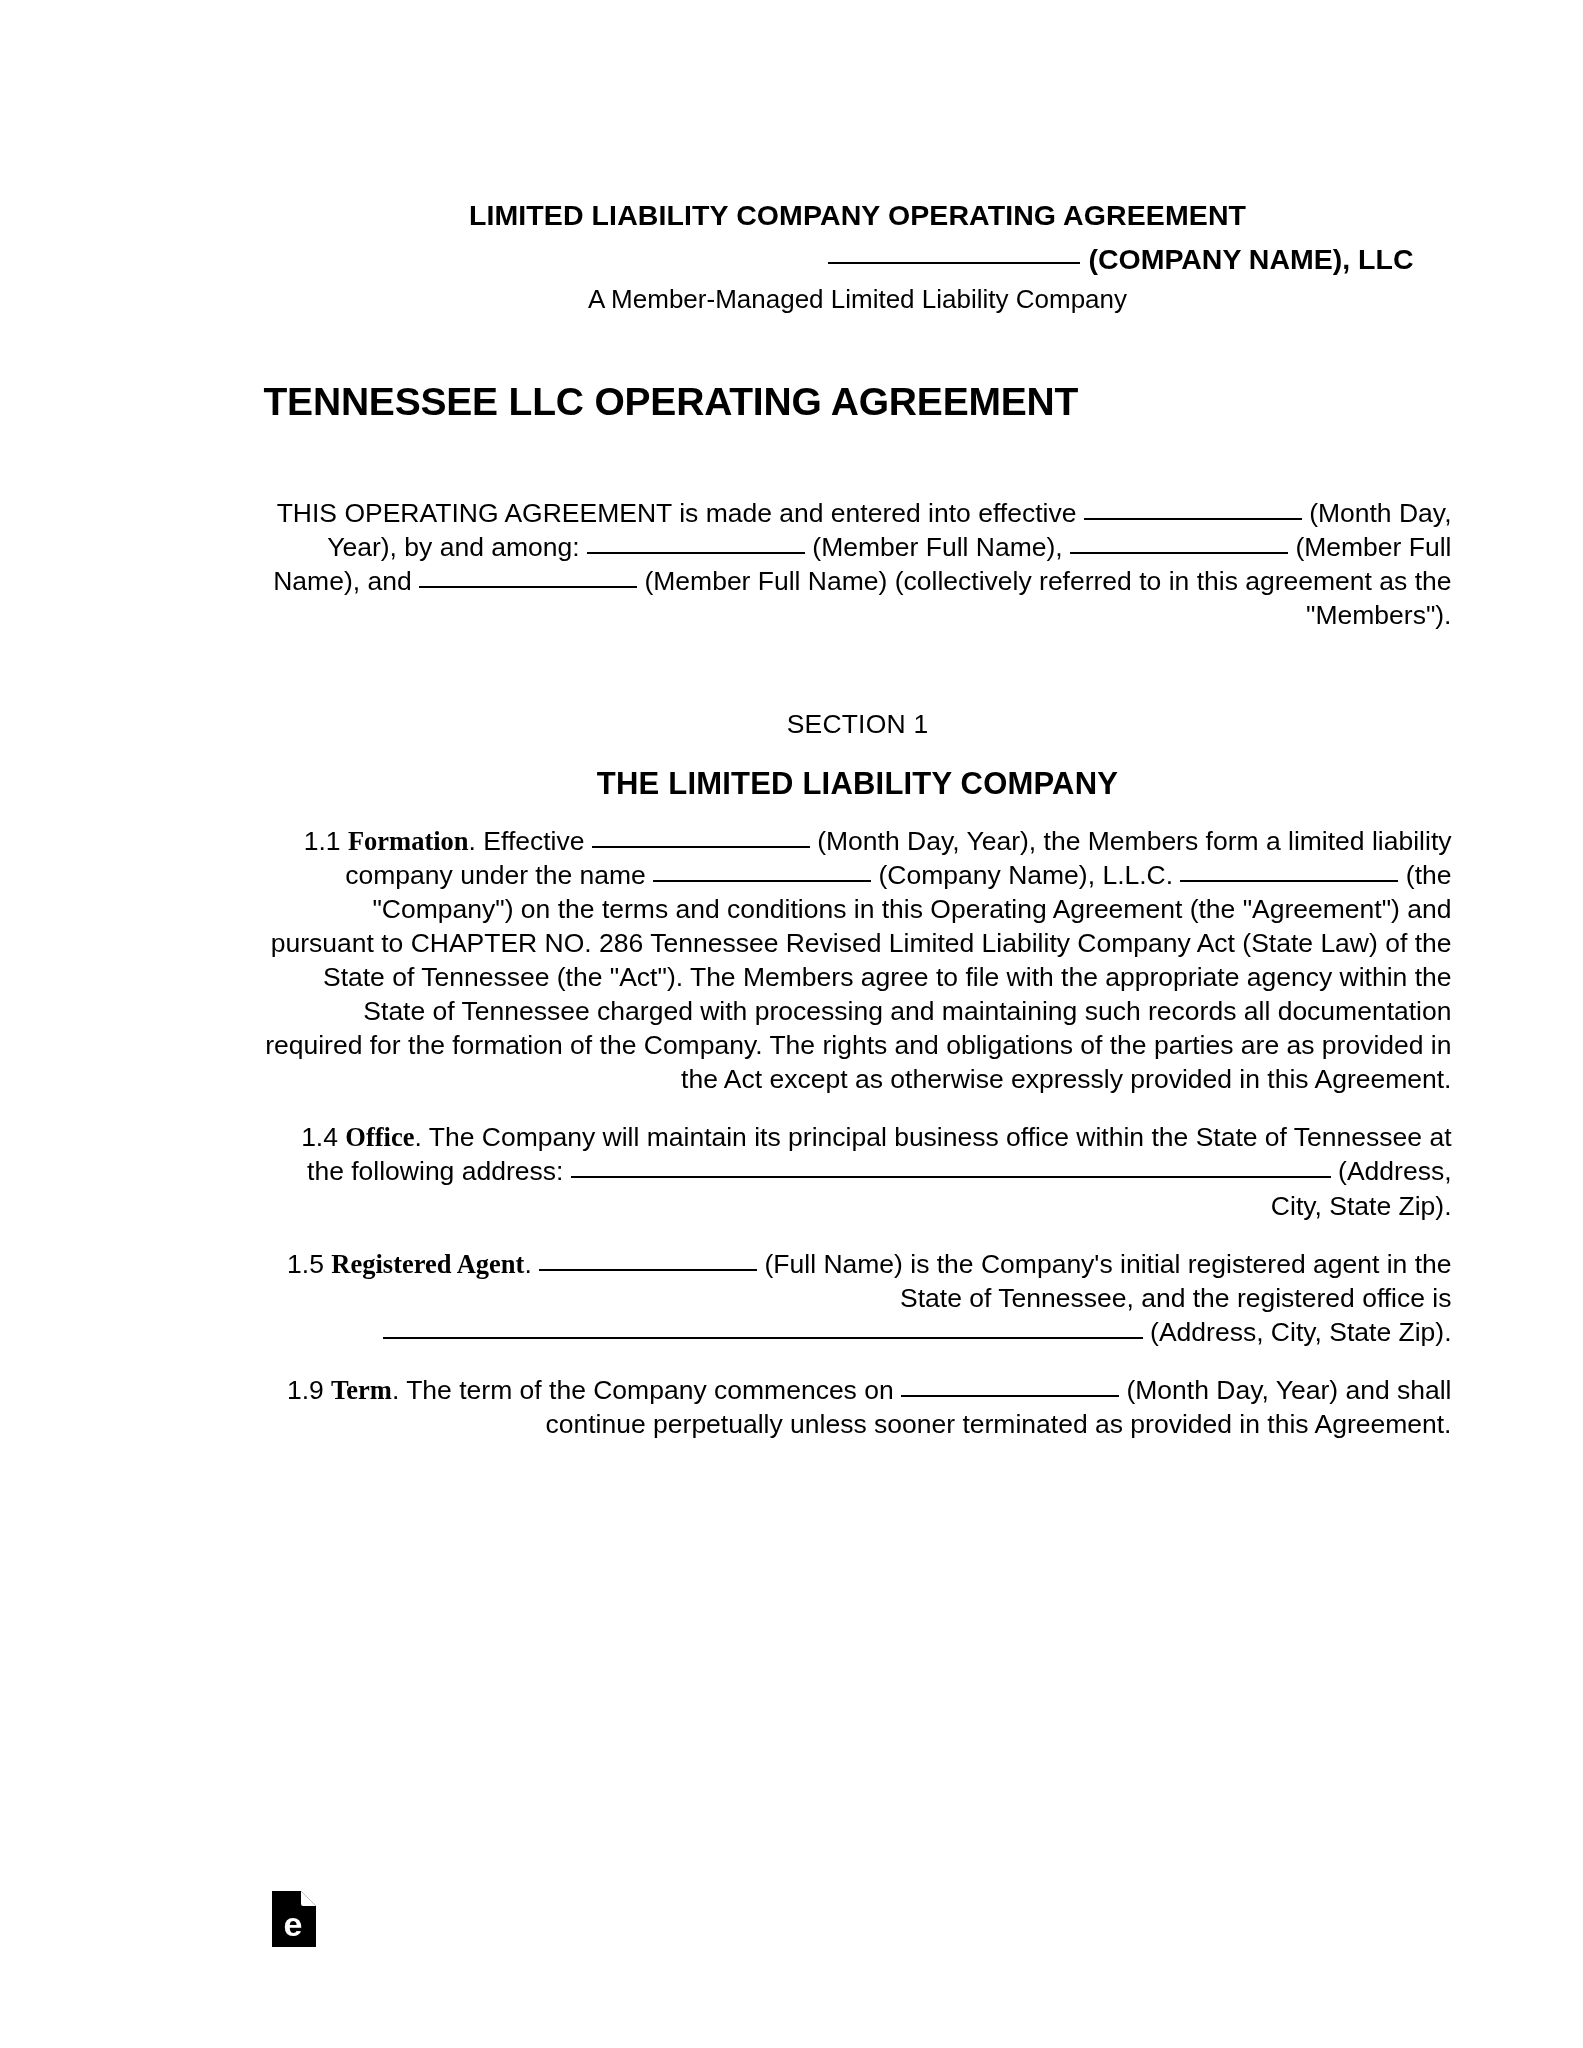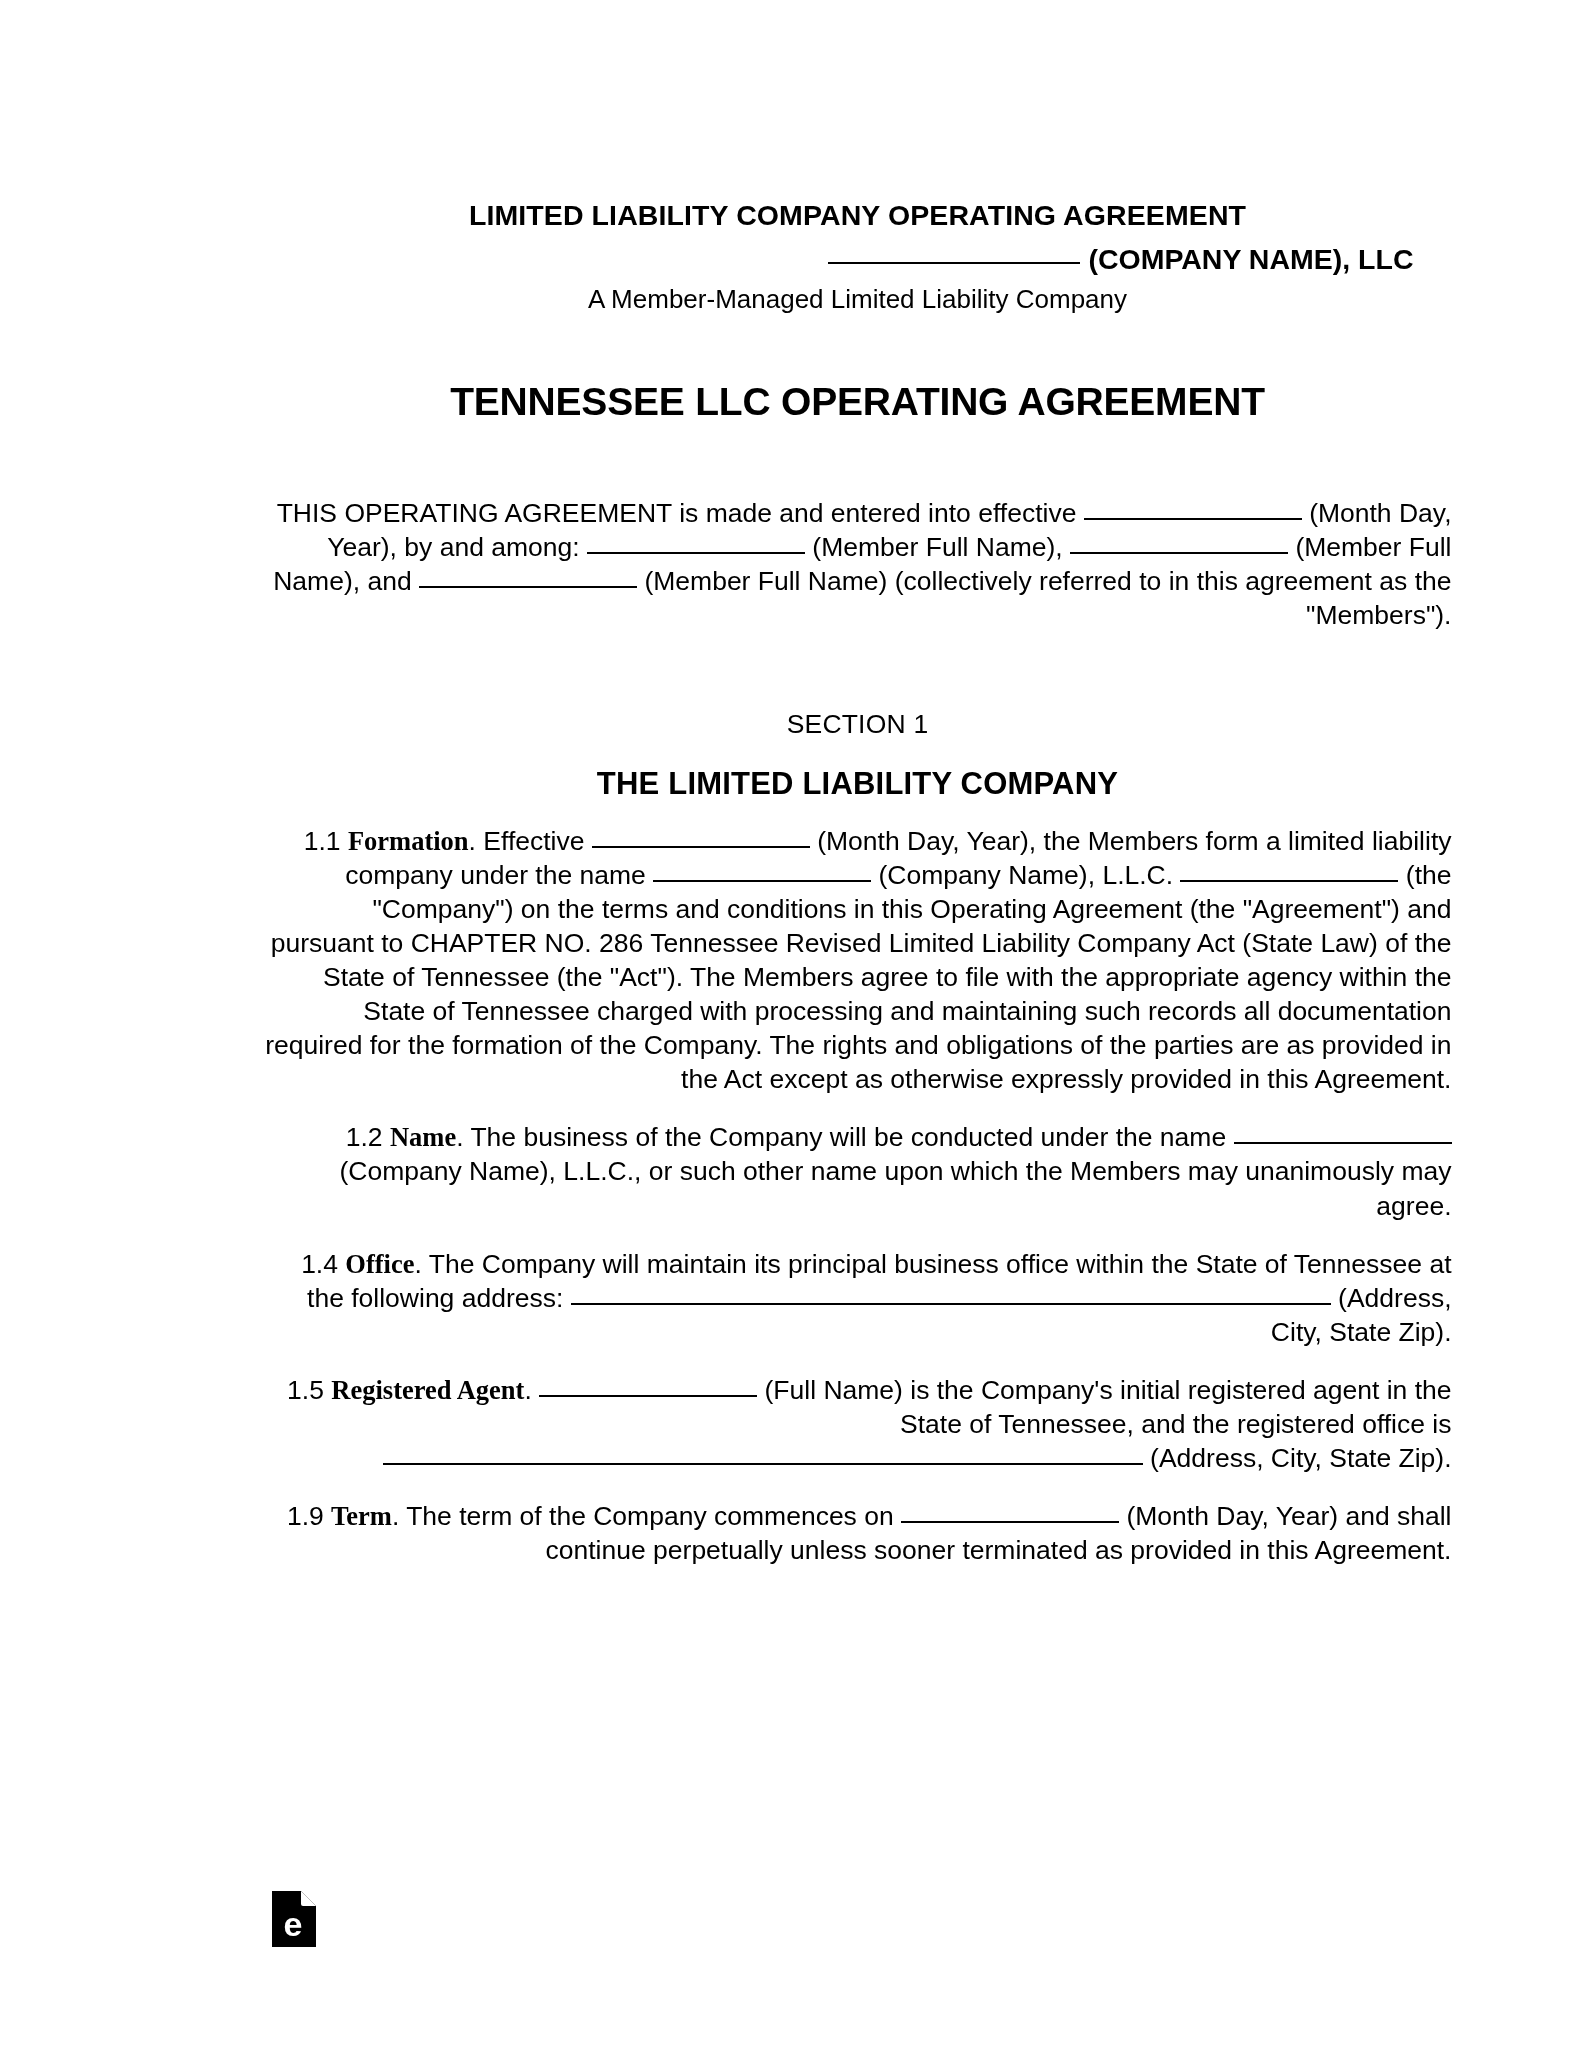--- a/index.html
+++ b/index.html
@@ -49,21 +49,21 @@
     margin-top: 1px;
     white-space: nowrap;
   }
   .head-line3 {
     font-size: 26px;
     font-weight: normal;
     line-height: 1.35;
     margin-top: 3px;
   }
   .doc-title {
-    text-align: center;
+    text-align: left;
     font-size: 39px;
     font-weight: bold;
     letter-spacing: -0.2px;
     margin-top: 63px;
   }
 
   
   .para {
     font-size: 26.5px;
     line-height: 1.285;
@@ -140,23 +140,20 @@
       <span>THIS OPERATING AGREEMENT is made and entered into effective </span><span class="blank blank-sm"></span><span> (Month Day, Year), by and among: </span><span class="blank blank-sm"></span><span> (Member Full Name), </span><span class="blank blank-sm"></span><span> (Member Full Name), and </span><span class="blank blank-sm"></span><span> (Member Full Name) (collectively referred to in this agreement as the "Members").</span>
     </p>
 
     <div class="section-num">SECTION 1</div>
     <div class="section-title">THE LIMITED LIABILITY COMPANY</div>
 
     <p class="para first-clause">
       <span>1.1 </span><b>Formation</b><span>. Effective </span><span class="blank blank-sm"></span><span> (Month Day, Year), the Members form a limited liability company under the name </span><span class="blank blank-sm"></span><span> (Company Name), L.L.C. </span><span class="blank blank-sm"></span><span> (the "Company") on the terms and conditions in this Operating Agreement (the "Agreement") and pursuant to CHAPTER NO. 286 Tennessee Revised Limited Liability Company Act (State Law) of the State of Tennessee (the "Act"). The Members agree to file with the appropriate agency within the State of Tennessee charged with processing and maintaining such records all documentation required for the formation of the Company. The rights and obligations of the parties are as provided in the Act except as otherwise expressly provided in this Agreement.</span>
     </p>
 
-    <p class="para">
-      <span>1.2 </span><b>Name</b><span>. The business of the Company will be conducted under the name </span><span class="blank blank-sm"></span><span> (Company Name), L.L.C., or such other name upon which the Members may unanimously may agree.</span>
-    </p>
 
 
     <p class="para">
       <span>1.4 </span><b>Office</b><span>. The Company will maintain its principal business office within the State of Tennessee at the following address: </span><span class="blank blank-lg"></span><span> (Address, City, State Zip).</span>
     </p>
 
     <p class="para">
       <span>1.5 </span><b>Registered Agent</b><span>. </span><span class="blank blank-sm"></span><span> (Full Name) is the Company's initial registered agent in the State of Tennessee, and the registered office is </span><span class="blank blank-lg"></span><span> (Address, City, State Zip).</span>
     </p>
 

